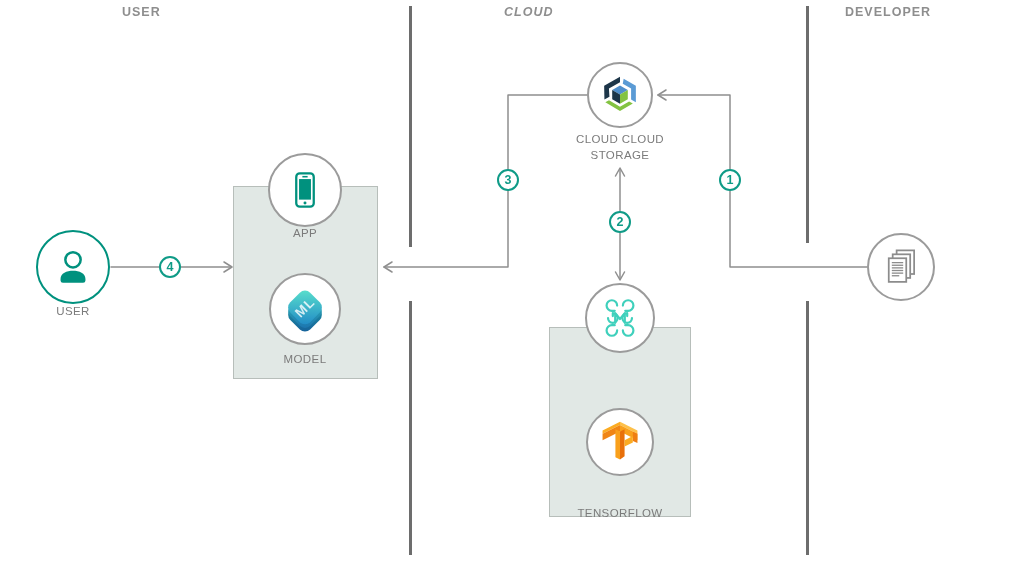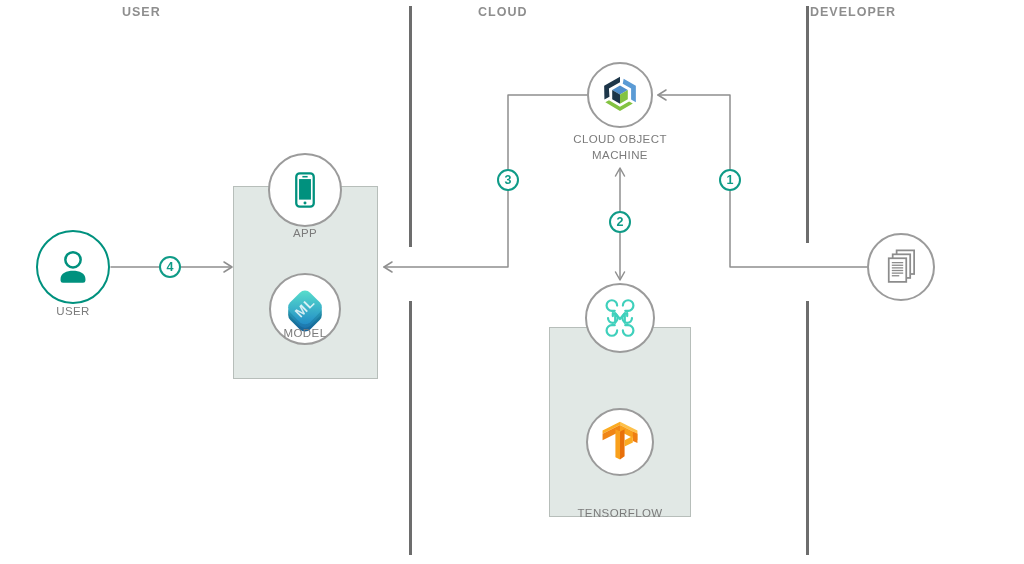--- a/index.html
+++ b/index.html
@@ -29,22 +29,22 @@
     border:2px solid #0f9b87;color:#0f9b87;font-size:12.5px;font-weight:bold;
     display:flex;align-items:center;justify-content:center;z-index:4;box-sizing:border-box;
   }
 </style>
 </head>
 <body>
 
 <div id="canvas">
 
   <div class="hdr" style="left:122px;">USER</div>
-  <div class="hdr" style="left:478px;">CLOUD</div>
-  <div class="hdr" style="left:810px;">DEVELOPER</div>
+  <div class="hdr" style="left:504px;font-style:italic;">CLOUD</div>
+  <div class="hdr" style="left:845px;">DEVELOPER</div>
 
   <div class="gbox" style="left:233px;top:186px;width:145px;height:193px;"></div>
   <div class="gbox" style="left:549px;top:327px;width:142px;height:190px;"></div>
 
   <svg class="overlay" width="1024" height="564" viewBox="0 0 1024 564">
 
     <g stroke="#6d6d6d" stroke-width="3">
       <line x1="410.5" y1="6" x2="410.5" y2="247"></line>
       <line x1="410.5" y1="301" x2="410.5" y2="555"></line>
       <line x1="807.5" y1="6" x2="807.5" y2="243"></line>
@@ -104,35 +104,35 @@
         </linearGradient>
       </defs>
       <g transform="translate(24,22.5)">
         <rect x="-13.5" y="-13.5" width="27" height="27" rx="7" transform="translate(0,7) rotate(45)" fill="url(#mlgLow)"></rect>
         <rect x="-13.5" y="-13.5" width="27" height="27" rx="7" transform="translate(0,3.5) rotate(45)" fill="url(#mlgMid)"></rect>
         <rect x="-13.5" y="-13.5" width="27" height="27" rx="7" transform="rotate(45)" fill="url(#mlgTop)"></rect>
         <text x="0" y="0" transform="rotate(-45)" text-anchor="middle" dominant-baseline="central" fill="rgba(255,255,255,0.8)" font-size="13" font-weight="bold" letter-spacing="1" font-family="Liberation Sans, sans-serif">ML</text>
       </g>
     </svg>
   </div>
-  <div class="nlabel" style="left:255px;top:326px;width:100px;">MODEL</div>
+  <div class="nlabel" style="left:255px;top:352px;width:100px;">MODEL</div>
 
   <div class="circle" style="left:587px;top:62px;width:66px;height:66px;">
     <svg width="44" height="44" viewBox="0 0 48 48">
 
       <polygon points="7,29 6.7,14 24,4 24,10 11.9,17 12.5,26" fill="#1d3649"></polygon>
       <polygon points="28,6.3 41.3,14 41.3,32 36.1,29 36.1,17 27,11.6" fill="#5b9bd5"></polygon>
       <polygon points="8,32 12,29.7 24,36.8 33.9,31 38,33.4 24,41.5" fill="#83c341"></polygon>
 
       <polygon points="24,13.5 32.5,18.5 24,23.5 15.5,18.5" fill="#4f8fcc"></polygon>
       <polygon points="15.5,18.5 24,23.5 24,33.5 15.5,28.5" fill="#1d3649"></polygon>
       <polygon points="32.5,18.5 24,23.5 24,33.5 32.5,28.5" fill="#83c341"></polygon>
     </svg>
   </div>
-  <div class="nlabel" style="left:560px;top:132px;width:120px;">CLOUD OBJECT MACHINE</div>
+  <div class="nlabel" style="left:560px;top:132px;width:120px;">CLOUD CLOUD STORAGE</div>
 
   <div class="circle" style="left:585px;top:283px;width:70px;height:70px;">
     <svg width="46" height="46" viewBox="0 0 48 48">
       <g fill="none" stroke="#3fd0bc" stroke-width="2.3" stroke-linecap="round" stroke-linejoin="round">
         <path d="M21 11 a5.5 5.5 0 1 0 -5.5 5.5 h3"></path>
         <path d="M27 11 a5.5 5.5 0 1 1 5.5 5.5 h-3"></path>
         <path d="M11.5 24 a5 5 0 1 0 5 -5 v3"></path>
         <path d="M36.5 24 a5 5 0 1 1 -5 -5 v3"></path>
         <path d="M21 37 a5.5 5.5 0 1 1 -5.5 -5.5 h3"></path>
         <path d="M27 37 a5.5 5.5 0 1 0 5.5 -5.5 h-3"></path>

